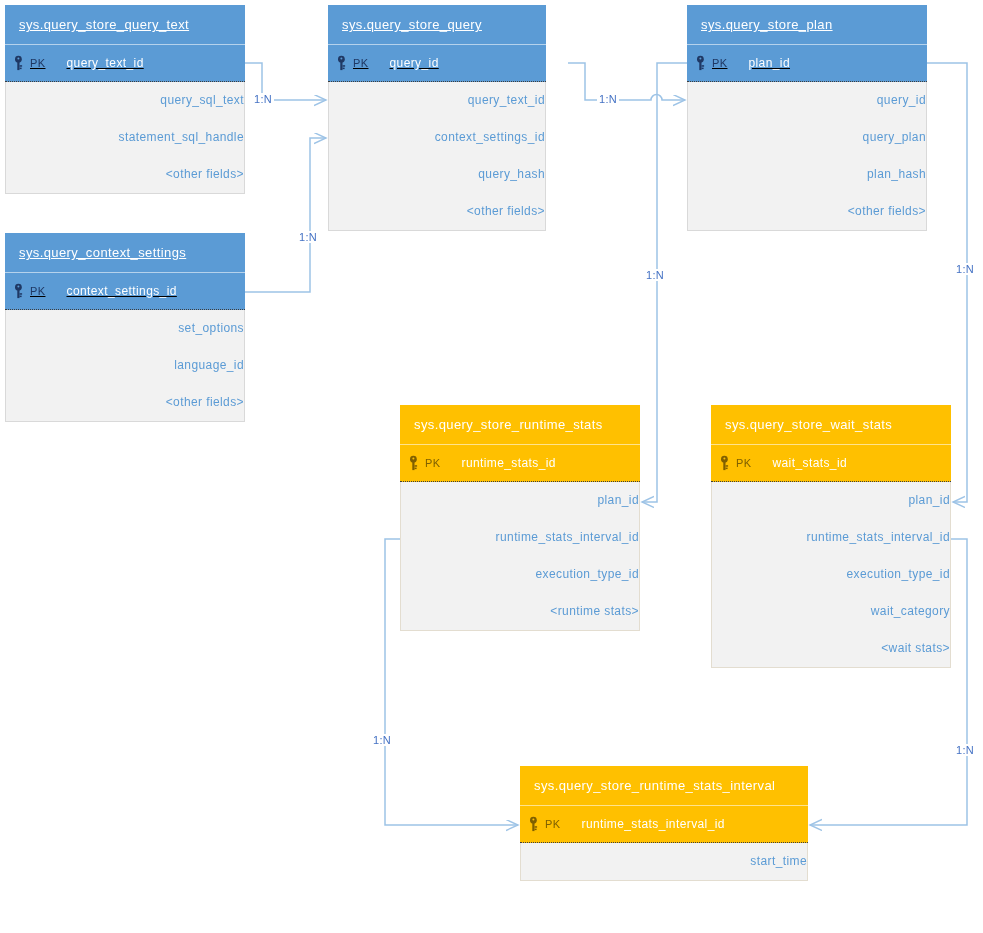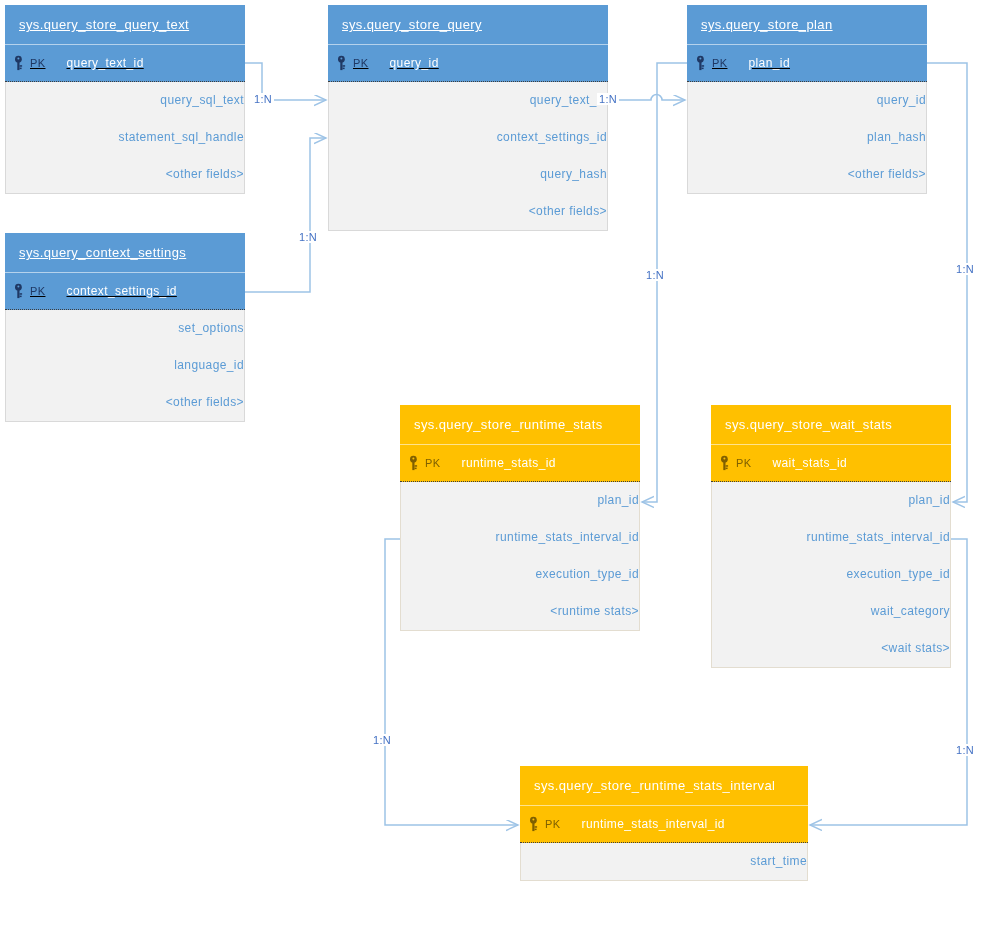--- a/index.html
+++ b/index.html
@@ -60,21 +60,21 @@
   }
   
   .blue .thead, .blue .pkrow { background: #5b9bd5; text-decoration: underline; }
   .blue .pklabel { color: #1f3864; }
   
   .orange .thead, .orange .pkrow { background: #ffc000; }
   .orange .pklabel { color: #7f6000; }
   .orange .tbody { border-color: #e3ddd0; }
   
   .t0 { left: 5px;   top: 5px;   width: 240px; }
-  .t1 { left: 328px; top: 5px;   width: 280px; }
+  .t1 { left: 328px; top: 5px;   width: 218px; }
   .t2 { left: 687px; top: 5px;   width: 240px; }
   .t3 { left: 5px;   top: 233px; width: 240px; }
   .t4 { left: 400px; top: 405px; width: 240px; }
   .t5 { left: 711px; top: 405px; width: 240px; }
   .t6 { left: 520px; top: 766px; width: 288px; }
   
   .rel-label {
     position: absolute;
     z-index: 2;
     font-size: 11px;
@@ -174,20 +174,21 @@
               <rect x="6.5" y="10.2" width="2.6" height="1.5"></rect>
               <rect x="6.5" y="12.6" width="2.1" height="1.5"></rect>
             </g>
           </svg>
       </span>
       <span class="pklabel">PK</span>
       <span class="pkfield">plan_id</span>
     </div>
     <div class="tbody">
       <div class="frow">query_id</div>
+      <div class="frow">query_plan</div>
       <div class="frow">plan_hash</div>
       <div class="frow">&lt;other fields&gt;</div>
     </div>
   </div>
 
   <div class="table blue t3">
     <div class="thead">sys.query_context_settings</div>
     <div class="pkrow">
       <span class="key">
         <svg width="16" height="16" viewBox="0 0 16 16">

